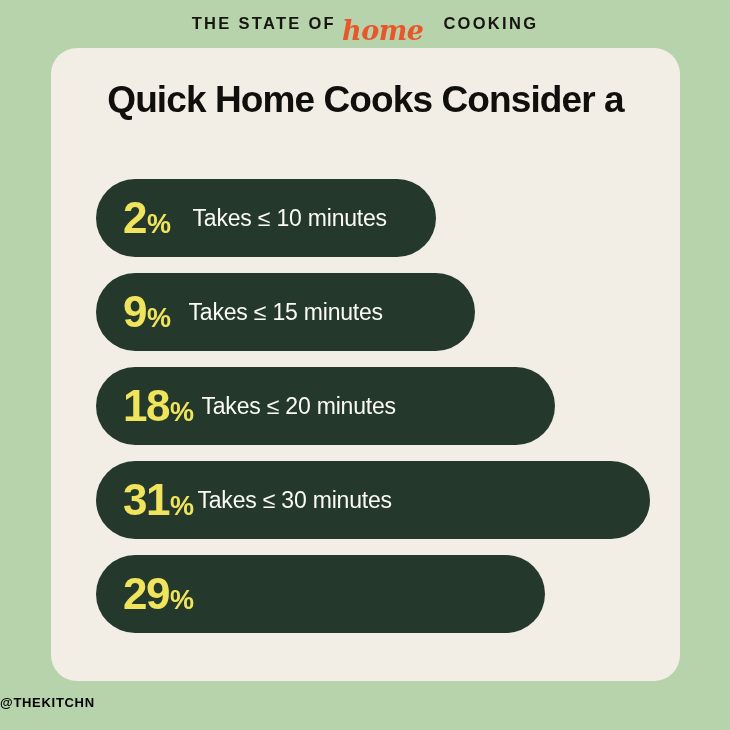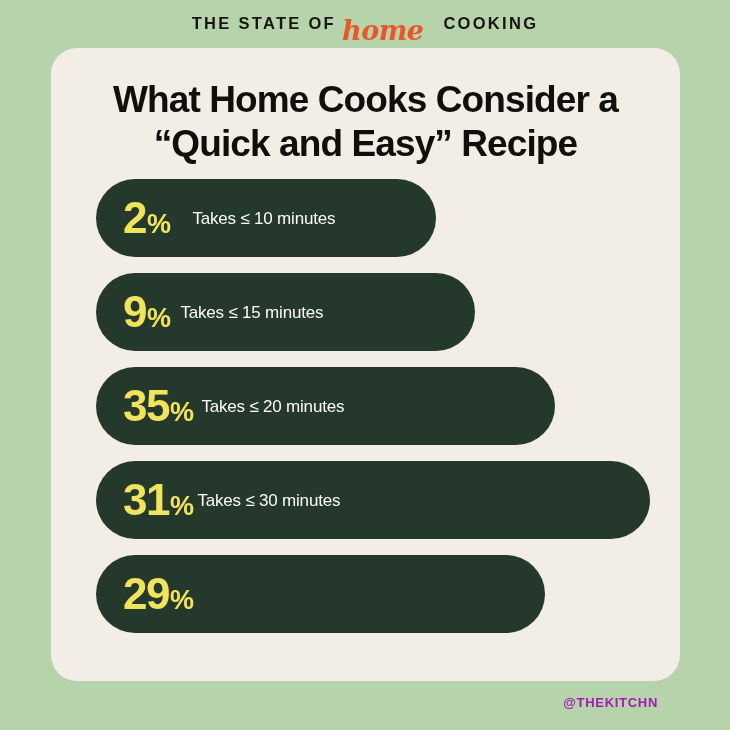--- a/index.html
+++ b/index.html
@@ -116,84 +116,83 @@
   }
   .pct-sign {
     font-size: 27px;
     font-weight: bold;
     letter-spacing: -0.5px;
     margin-left: 1px;
   }
   .bar-label {
     color: #fbfaf6;
     font-family: "Liberation Sans", sans-serif;
-    font-size: 17px;
+    font-size: 23px;
     letter-spacing: -0.2px;
     white-space: nowrap;
     line-height: 1;
   }
 
   
   .footer-handle {
     position: absolute;
     left: 0;
     top: 695px;
     width: 658px;
-    text-align: right;
+    text-align: left;
     font-family: "Liberation Sans", sans-serif;
     font-weight: bold;
     font-size: 13px;
     letter-spacing: 0.7px;
-    color: #a21caf;
+    color: #000000;
   }
 </style>
 </head>
 <body>
 
 <div class="canvas">
 
   <div class="brand-header">
     <span class="brand-part">THE STATE OF</span>
     <span class="brand-script">home</span>
     <span class="brand-part">COOKING</span>
   </div>
 
   <div class="card">
 
     <div class="title">
-      <span class="title-line">What Home Cooks Consider a</span>
-      <span class="title-line">“Quick and Easy” Recipe</span>
+      <span class="title-line">Quick Home Cooks Consider a</span>
     </div>
 
     <div class="bars">
 
       <div class="bar-row">
         <div class="bar" style="width:340px">
           <span class="pct">
               <span>2</span>
               <span class="pct-sign">%</span>
             </span>
           <span class="bar-label" style="margin-left:22px">Takes ≤ 10 minutes</span>
         </div>
       </div>
 
       <div class="bar-row">
         <div class="bar" style="width:379px">
           <span class="pct">
               <span>9</span>
               <span class="pct-sign">%</span>
             </span>
-          <span class="bar-label" style="margin-left:10px">Takes ≤ 15 minutes</span>
+          <span class="bar-label" style="margin-left:18px">Takes ≤ 15 minutes</span>
         </div>
       </div>
 
       <div class="bar-row">
         <div class="bar" style="width:459px">
           <span class="pct">
-              <span>35</span>
+              <span>18</span>
               <span class="pct-sign">%</span>
             </span>
           <span class="bar-label" style="margin-left:8px">Takes ≤ 20 minutes</span>
         </div>
       </div>
 
       <div class="bar-row">
         <div class="bar" style="width:554px">
           <span class="pct">
               <span>31</span>

